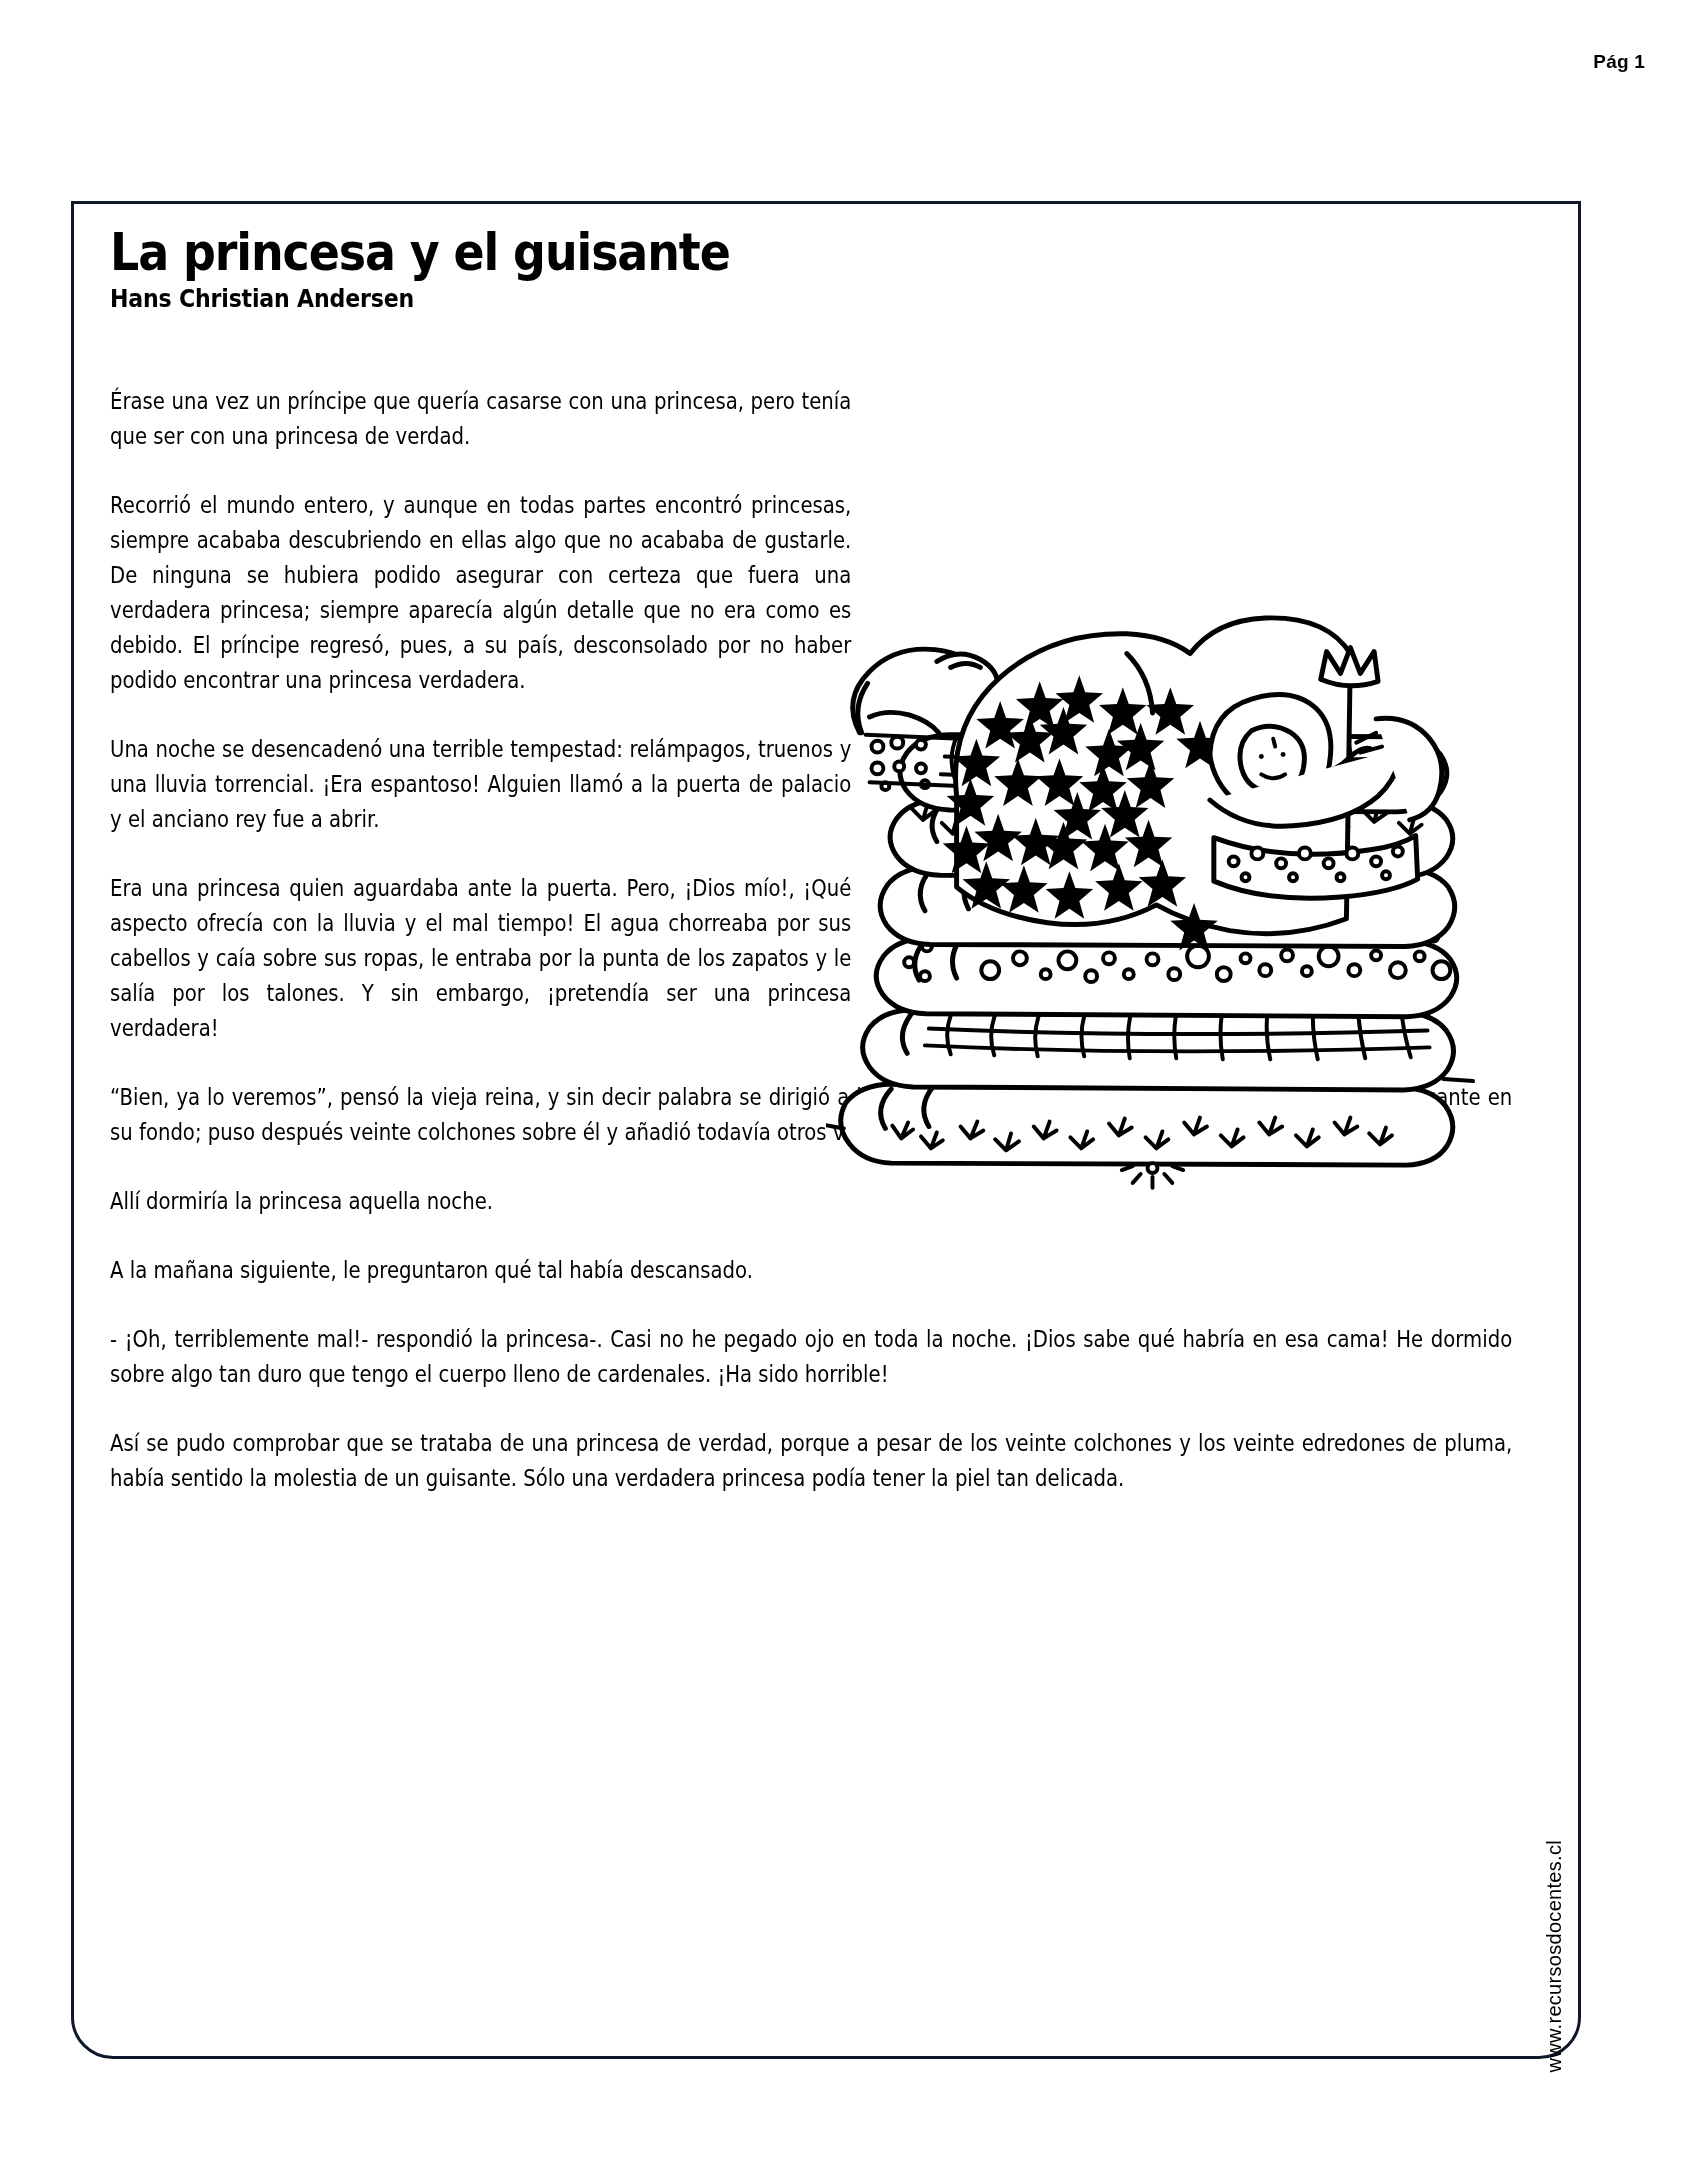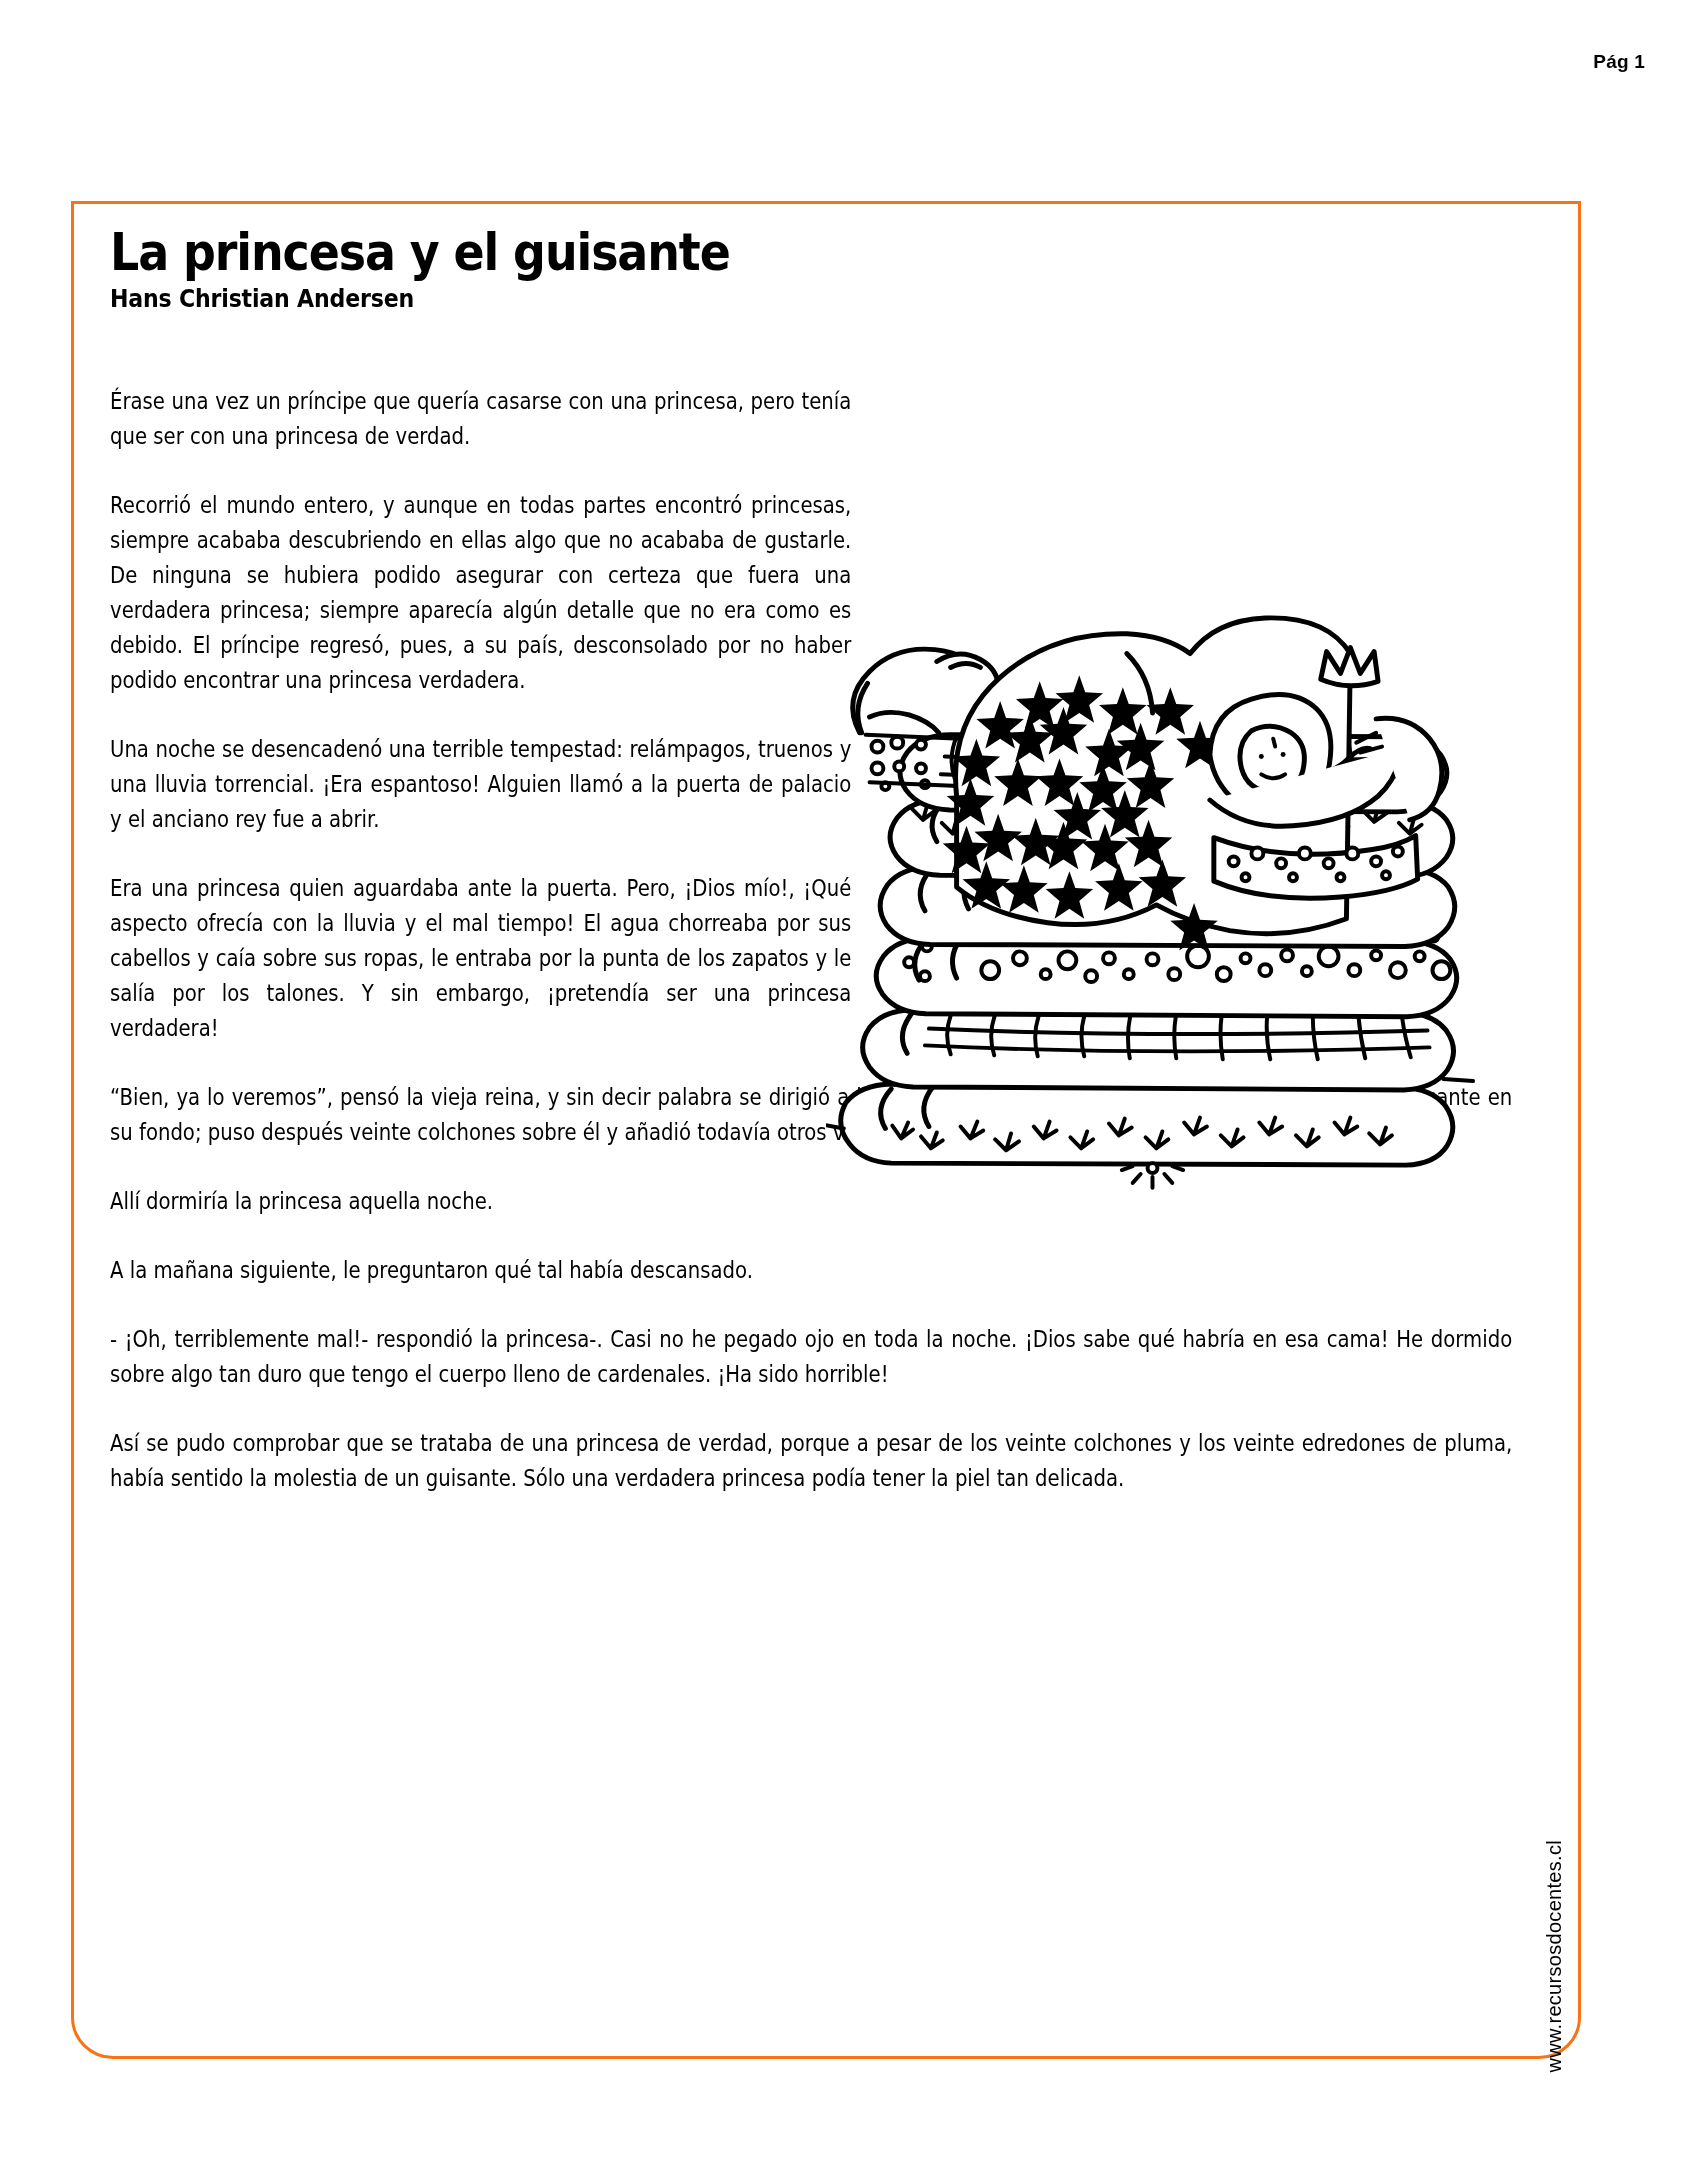--- a/index.html
+++ b/index.html
@@ -29,21 +29,21 @@
     text-align: right;
   }
 
   
   .sheet {
     position: absolute;
     left: 71px;
     top: 201px;
     width: 1510px;
     height: 1858px;
-    border: 3px solid #f97316;
+    border: 3px solid #0f172a;
     border-bottom-left-radius: 42px;
     border-bottom-right-radius: 42px;
     box-sizing: border-box;
     background: #fff;
   }
 
   .sheet-inner {
     position: absolute;
     left: 36px;
     top: 22px;

